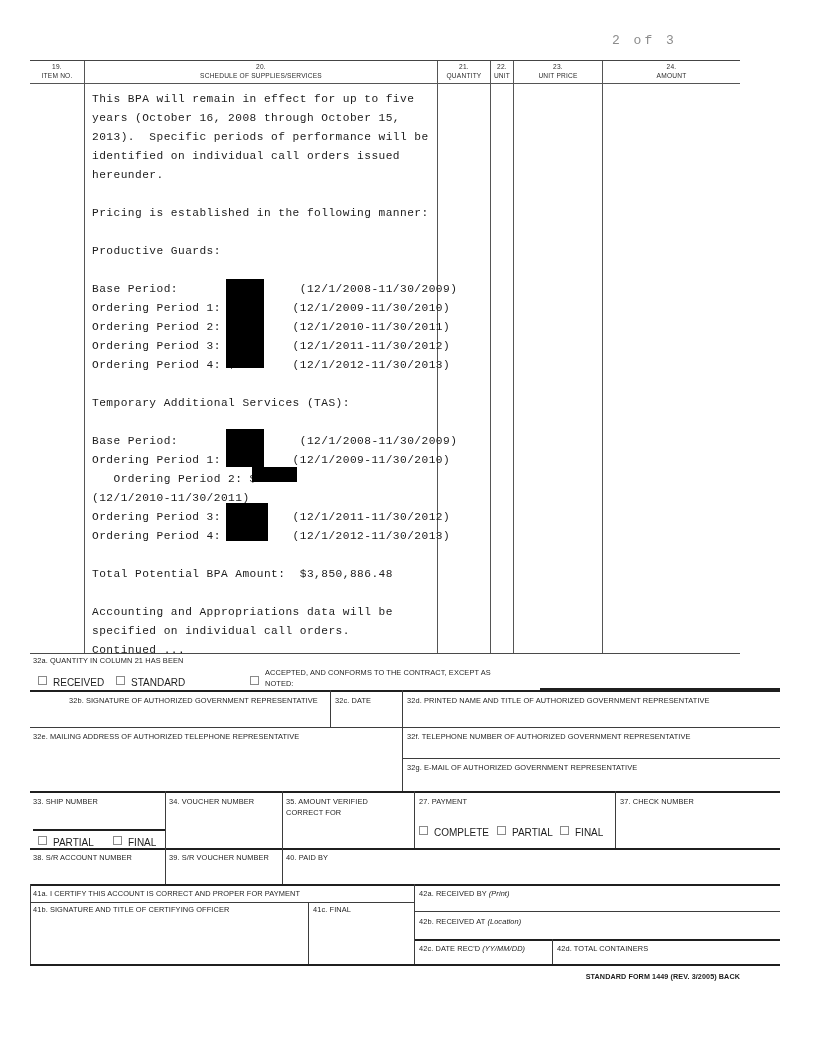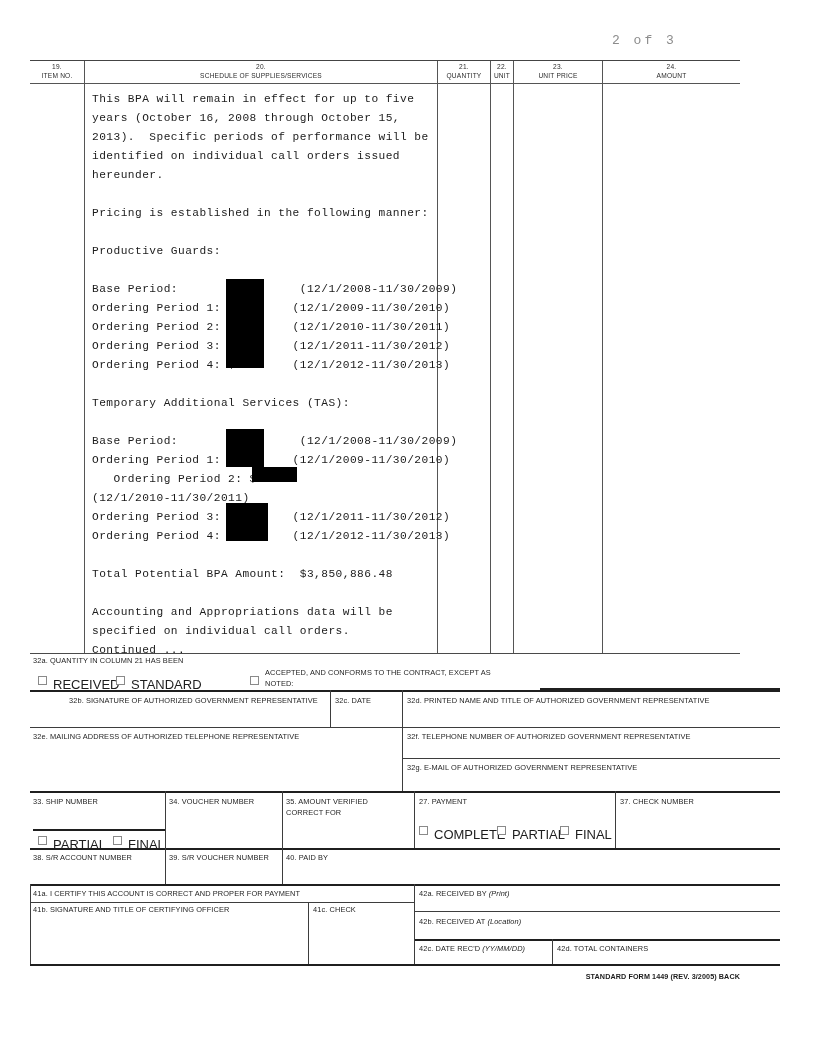--- a/index.html
+++ b/index.html
@@ -51,21 +51,21 @@
   }
   .lbl i{font-style:italic;}
   .hline{position:absolute;background:#3d3d3d;height:1px;}
   .vline2{position:absolute;background:#3d3d3d;width:1px;}
   .thick{background:#1f1f1f;height:1.6px;}
 
   .cbox{
     position:absolute;width:9px;height:9px;
     border:1px solid #8a8a8a;background:#fff;box-sizing:border-box;
   }
-  .cblbl{position:absolute;font-size:13px;color:#1d1d1d;white-space:nowrap;}
+  .cblbl{position:absolute;font-size:10px;color:#1d1d1d;white-space:nowrap;}
 
   .footer{
     position:absolute;right:76px;top:972px;
     font-size:7.2px;font-weight:bold;color:#1a1a1a;letter-spacing:.1px;
   }
 </style>
 </head>
 <body>
 
 <div class="page">
@@ -217,21 +217,21 @@
     <div class="lbl" style="left:286px;top:853px;">40. PAID BY</div>
     <div class="vline2" style="left:165px;top:848px;height:36px;"></div>
     <div class="vline2" style="left:282px;top:848px;height:36px;"></div>
     <div class="hline thick" style="left:30px;top:884px;width:750px;"></div>
   </div>
 
   <div>
     <div class="lbl" style="left:33px;top:889px;">41a. I CERTIFY THIS ACCOUNT IS CORRECT AND PROPER FOR PAYMENT</div>
     <div class="hline" style="left:30px;top:902px;width:385px;"></div>
     <div class="lbl" style="left:33px;top:905px;">41b. SIGNATURE AND TITLE OF CERTIFYING OFFICER</div>
-    <div class="lbl" style="left:313px;top:905px;">41c. CHECK</div>
+    <div class="lbl" style="left:313px;top:905px;">41c. FINAL</div>
     <div class="vline2" style="left:308px;top:902px;height:62px;"></div>
 
     <div class="lbl" style="left:419px;top:889px;">
       <span>42a. RECEIVED BY </span><i>(Print)</i>
     </div>
     <div class="hline" style="left:414px;top:911px;width:366px;"></div>
     <div class="lbl" style="left:419px;top:917px;">
       <span>42b. RECEIVED AT </span><i>(Location)</i>
     </div>
     <div class="hline thick" style="left:414px;top:939px;width:366px;"></div>

